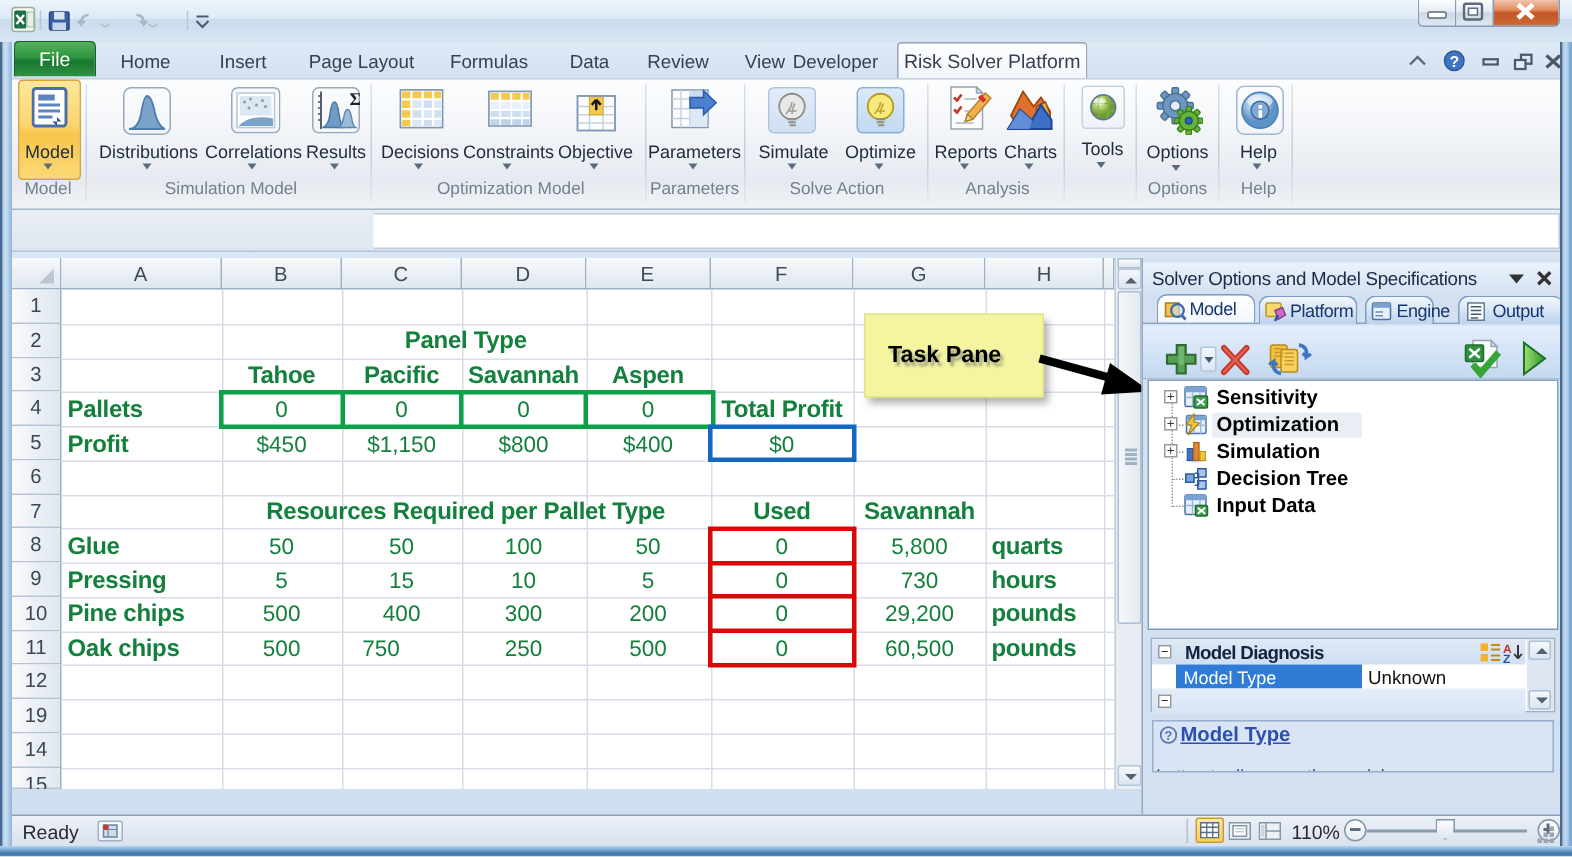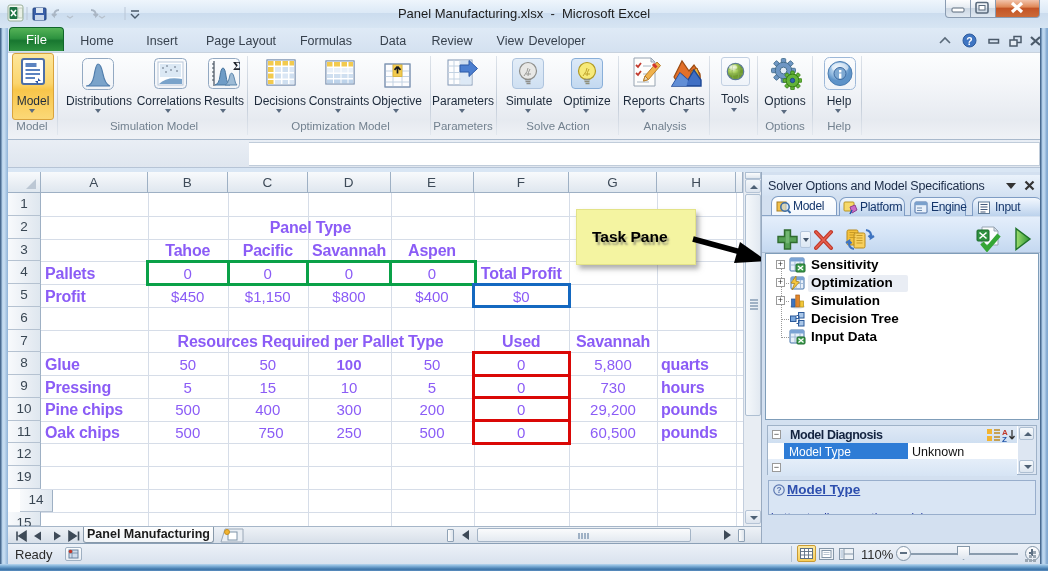--- a/index.html
+++ b/index.html
@@ -42,21 +42,21 @@
   #fxbar { left:8px; top:140px; width:1033px; height:28px; background:linear-gradient(180deg,#e9eef5,#dfe6ef); border-bottom:1px solid #b6c4d6;}
   #namebox { position:absolute; left:1px; top:2px; width:114px; height:24px; background:#fff; border:1px solid #b2c0d2; }
   #fxcapsule { position:absolute; left:119px; top:2px; width:130px; height:24px; background:linear-gradient(180deg,#f0f4f9,#dfe6ee); border:1px solid #c0ccda; border-radius:12px 0 0 12px; }
   #fxinput { position:absolute; left:241px; top:2px; width:791px; height:24px; background:#fff; border:1px solid #c0ccda; border-left:none;}
   
   #sheet { left:8px; top:172px; width:735px; height:354px; background:#fff; overflow:hidden; }
   .colhdr { position:absolute; top:0; height:21px; background:linear-gradient(180deg,#f8fafc 0%,#e9eef4 60%,#dfe7ef 100%);
      border-right:1px solid #9eb0c4; border-bottom:1px solid #9eb0c4; color:#3e4b59; font-size:13.5px; text-align:center; line-height:21px;}
   .rowhdr { position:absolute; left:0; width:33px; background:linear-gradient(90deg,#f8fafc 0%,#e9eef4 60%,#dfe7ef 100%);
      border-right:1px solid #9eb0c4; border-bottom:1px solid #b5c2d1; color:#3a4754; font-size:13.5px; text-align:center; }
-  .cell { position:absolute; font-size:15px; color:#8b5cf6; white-space:nowrap; }
+  .cell { position:absolute; font-size:15px; color:#15803d; white-space:nowrap; }
   .b { font-weight:bold; font-size:16px; letter-spacing:-0.2px; }
   
   #vscroll { left:743px; top:172px; width:18px; height:354px; background:#e8edf3; border-left:1px solid #c3cedd;}
   #tabbar { left:8px; top:526px; width:753px; height:17px; background:linear-gradient(180deg,#eef2f7,#d7dfe9); border-top:1px solid #a6b6c8;}
   #statusbar { left:8px; top:543px; width:1033px; height:21px; background:linear-gradient(180deg,#ecf1f8,#d9e2ee); border-top:1px solid #8ba0b6; }
   #botborder { left:0; top:564px; width:1048px; height:7px; background:linear-gradient(180deg,#b9d6ee 0%,#7fb0d8 30%,#3d74a8 75%,#5e8fc0 100%); }
   
   #pane { left:761px; top:172px; width:280px; height:371px; background:#d3e0f0; border-left:1px solid #98aac0; }
   .ptab { position:absolute; top:0; height:19px; border:1px solid #7e9cc4; border-bottom:none; border-radius:7px 7px 0 0;
      background:linear-gradient(180deg,#f2f7fd 0%,#d7e5f6 50%,#bcd2ec 100%); color:#15366b; font-size:12px; letter-spacing:-0.3px; }
@@ -80,21 +80,20 @@
     <rect x="29" y="4" width="7" height="5" fill="#dce6f2"></rect>
     <rect x="28" y="11" width="9" height="5" fill="#c8d6ea"></rect>
     <path d="M52 6 q-5 0 -5 6 l-2 -2 m2 2 l2.5 -2" stroke="#aab6c4" stroke-width="1.8" fill="none"></path>
     <path d="M57 11 l3 3" stroke="#aab6c4" stroke-width="0"></path>
     <path d="M60 12 l3 2 l3 -2" fill="none" stroke="#b6c0cc" stroke-width="1.2"></path>
     <path d="M84 6 q5 0 5 6 l2 -2 m-2 2 l-2.5 -2" stroke="#aab6c4" stroke-width="1.8" fill="none"></path>
     <path d="M92 12 l3 2 l3 -2" fill="none" stroke="#b6c0cc" stroke-width="1.2"></path>
     <line x1="118" y1="3" x2="118" y2="16" stroke="#b9c6d6"></line>
     <path d="M124 7 h8 M124 10 l4 4 l4 -4" fill="none" stroke="#4a5a6a" stroke-width="1.4"></path>
   </svg>
-  <div id="titletext" class="abs">Panel Manufacturing.xlsx &nbsp;-&nbsp; Microsoft Excel</div>
   <div class="winbtns abs">
     <div class="wbtn min"><svg width="24" height="16">
           <rect x="6" y="8" width="12" height="4" rx="1" fill="#fff" stroke="#5b6b7d"></rect>
         </svg></div>
     <div class="wbtn max"><svg width="23" height="16">
           <rect x="5" y="2.5" width="12" height="10.5" rx="1.5" fill="none" stroke="#5b6b7d" stroke-width="1.6"></rect>
           <rect x="8" y="5.5" width="6" height="4.5" fill="#fff" stroke="#5b6b7d"></rect>
         </svg></div>
     <div class="wbtn cls"><svg width="42" height="16">
           <path d="M16 3 L26 12 M26 3 L16 12" stroke="#fff" stroke-width="3.2"></path>
@@ -103,20 +102,21 @@
   <div id="tabrow" class="abs">
     <div id="filetab">File</div>
     <div class="rtab" style="left:89px">Home</div>
     <div class="rtab" style="left:154px">Insert</div>
     <div class="rtab" style="left:233px">Page Layout</div>
     <div class="rtab" style="left:318px">Formulas</div>
     <div class="rtab" style="left:385px">Data</div>
     <div class="rtab" style="left:444px">Review</div>
     <div class="rtab" style="left:502px">View</div>
     <div class="rtab" style="left:549px">Developer</div>
+    <div id="activetab">Risk Solver Platform</div>
     <svg class="abs" style="left:922px;top:5px" width="115" height="15" viewBox="0 0 115 15">
       <path d="M10 10 l5 -5 l5 5" fill="none" stroke="#5a6a7a" stroke-width="1.6"></path>
       <circle cx="39.5" cy="7.5" r="6.5" fill="#3f75c2" stroke="#2c5a9c"></circle>
       <text x="39.5" y="11.5" font-size="10.5" font-weight="bold" fill="#fff" text-anchor="middle">?</text>
       <rect x="59" y="6.5" width="9.5" height="3.5" fill="none" stroke="#4b5a6a" stroke-width="1.5"></rect>
       <rect x="84" y="3.5" width="7" height="6" fill="none" stroke="#4b5a6a" stroke-width="1.5"></rect>
       <rect x="80" y="7" width="7" height="6" fill="#e6edf5" stroke="#4b5a6a" stroke-width="1.5"></rect>
       <path d="M101 4 l9 8 M110 4 l-9 8" stroke="#4b5a6a" stroke-width="2.2"></path>
     </svg>
   </div>
@@ -412,21 +412,21 @@
   <div class="rowhdr" style="top:89.25px;height:22.75px;line-height:22.5px;">4</div>
   <div class="rowhdr" style="top:112.00px;height:22.75px;line-height:22.5px;">5</div>
   <div class="rowhdr" style="top:134.75px;height:22.75px;line-height:22.5px;">6</div>
   <div class="rowhdr" style="top:157.50px;height:22.75px;line-height:22.5px;">7</div>
   <div class="rowhdr" style="top:180.25px;height:22.75px;line-height:22.5px;">8</div>
   <div class="rowhdr" style="top:203.00px;height:22.75px;line-height:22.5px;">9</div>
   <div class="rowhdr" style="top:225.75px;height:22.75px;line-height:22.5px;">10</div>
   <div class="rowhdr" style="top:248.50px;height:22.75px;line-height:22.5px;">11</div>
   <div class="rowhdr" style="top:271.25px;height:22.75px;line-height:22.5px;">12</div>
   <div class="rowhdr" style="top:294.00px;height:22.75px;line-height:22.5px;">19</div>
-  <div class="rowhdr" style="top:316.75px;height:22.75px;line-height:22.5px;margin-left:12px;">14</div>
+  <div class="rowhdr" style="top:316.75px;height:22.75px;line-height:22.5px;">14</div>
   <div class="rowhdr" style="top:339.50px;height:14.50px;line-height:22.5px;">15</div>
   <div class="abs" style="left:139.5px;top:21px;width:1px;height:333px;background:#d6dde8;"></div>
   <div class="abs" style="left:220.0px;top:21px;width:1px;height:333px;background:#d6dde8;"></div>
   <div class="abs" style="left:299.5px;top:21px;width:1px;height:333px;background:#d6dde8;"></div>
   <div class="abs" style="left:382.5px;top:21px;width:1px;height:333px;background:#d6dde8;"></div>
   <div class="abs" style="left:465.5px;top:21px;width:1px;height:333px;background:#d6dde8;"></div>
   <div class="abs" style="left:561.0px;top:21px;width:1px;height:333px;background:#d6dde8;"></div>
   <div class="abs" style="left:649.0px;top:21px;width:1px;height:333px;background:#d6dde8;"></div>
   <div class="abs" style="left:728.0px;top:21px;width:1px;height:333px;background:#d6dde8;"></div>
 
@@ -460,21 +460,21 @@
   <div class="cell" style="left:259.75px;top:115.50px;transform:translateX(-50%);">$1,150</div>
   <div class="cell" style="left:341px;top:115.50px;transform:translateX(-50%);">$800</div>
   <div class="cell" style="left:424px;top:115.50px;transform:translateX(-50%);">$400</div>
   <div class="cell" style="left:513.25px;top:115.50px;transform:translateX(-50%);">$0</div>
   <div class="cell b" style="left:302.5px;top:161.00px;transform:translateX(-50%);">Resources Required per Pallet Type</div>
   <div class="cell b" style="left:513.25px;top:161.00px;transform:translateX(-50%);">Used</div>
   <div class="cell b" style="left:605px;top:161.00px;transform:translateX(-50%);">Savannah</div>
   <div class="cell b" style="left:37px;top:183.75px;">Glue</div>
   <div class="cell" style="left:179.75px;top:183.75px;transform:translateX(-50%);">50</div>
   <div class="cell" style="left:259.75px;top:183.75px;transform:translateX(-50%);">50</div>
-  <div class="cell" style="left:341px;top:183.75px;transform:translateX(-50%);font-weight:bold;">100</div>
+  <div class="cell" style="left:341px;top:183.75px;transform:translateX(-50%);">100</div>
   <div class="cell" style="left:424px;top:183.75px;transform:translateX(-50%);">50</div>
   <div class="cell" style="left:513.25px;top:183.75px;transform:translateX(-50%);">0</div>
   <div class="cell" style="left:605px;top:183.75px;transform:translateX(-50%);">5,800</div>
   <div class="cell b" style="left:653px;top:183.75px;">quarts</div>
   <div class="cell b" style="left:37px;top:206.50px;">Pressing</div>
   <div class="cell" style="left:179.75px;top:206.50px;transform:translateX(-50%);">5</div>
   <div class="cell" style="left:259.75px;top:206.50px;transform:translateX(-50%);">15</div>
   <div class="cell" style="left:341px;top:206.50px;transform:translateX(-50%);">10</div>
   <div class="cell" style="left:424px;top:206.50px;transform:translateX(-50%);">5</div>
   <div class="cell" style="left:513.25px;top:206.50px;transform:translateX(-50%);">0</div>
@@ -483,21 +483,21 @@
   <div class="cell b" style="left:37px;top:229.25px;">Pine chips</div>
   <div class="cell" style="left:179.75px;top:229.25px;transform:translateX(-50%);">500</div>
   <div class="cell" style="left:259.75px;top:229.25px;transform:translateX(-50%);">400</div>
   <div class="cell" style="left:341px;top:229.25px;transform:translateX(-50%);">300</div>
   <div class="cell" style="left:424px;top:229.25px;transform:translateX(-50%);">200</div>
   <div class="cell" style="left:513.25px;top:229.25px;transform:translateX(-50%);">0</div>
   <div class="cell" style="left:605px;top:229.25px;transform:translateX(-50%);">29,200</div>
   <div class="cell b" style="left:653px;top:229.25px;">pounds</div>
   <div class="cell b" style="left:37px;top:252.00px;">Oak chips</div>
   <div class="cell" style="left:179.75px;top:252.00px;transform:translateX(-50%);">500</div>
-  <div class="cell" style="left:263px;top:252.00px;transform:translateX(-50%);">750</div>
+  <div class="cell" style="left:246px;top:252.00px;transform:translateX(-50%);">750</div>
   <div class="cell" style="left:341px;top:252.00px;transform:translateX(-50%);">250</div>
   <div class="cell" style="left:424px;top:252.00px;transform:translateX(-50%);">500</div>
   <div class="cell" style="left:513.25px;top:252.00px;transform:translateX(-50%);">0</div>
   <div class="cell" style="left:605px;top:252.00px;transform:translateX(-50%);">60,500</div>
   <div class="cell b" style="left:653px;top:252.00px;">pounds</div>
   <div class="abs" style="left:138px;top:87.75px;width:330.5px;height:25.75px;border:3px solid #0aa148;"></div>
   <div class="abs" style="left:218.5px;top:89.25px;width:3px;height:22.75px;background:#0aa148;"></div>
   <div class="abs" style="left:298.0px;top:89.25px;width:3px;height:22.75px;background:#0aa148;"></div>
   <div class="abs" style="left:381.0px;top:89.25px;width:3px;height:22.75px;background:#0aa148;"></div>
   <div class="abs" style="left:464px;top:110.5px;width:98.5px;height:25.75px;border:3px solid #1468c0;"></div>
@@ -545,34 +545,34 @@
       <span style="position:absolute;left:21px;top:2px">Model</span>
     </div>
     <div class="ptab" style="left:77px;width:66px;top:25px;">
       <svg style="position:absolute;left:3px;top:2.5px" width="15" height="14" viewBox="0 0 15 14">
         <rect x="1" y="1" width="10" height="9" rx="1" fill="#f6d96a" stroke="#b99627"></rect>
         <path d="M7 6 l5 -2 l2 5 l-5 3 z" fill="#c86cc8" stroke="#8d3f8d"></path>
         <path d="M9 9 l-2 4" stroke="#2255aa" stroke-width="1.6"></path>
       </svg>
       <span style="position:absolute;left:20px;top:2px">Platform</span>
     </div>
-    <div class="ptab" style="left:148px;width:56px;top:25px;">
+    <div class="ptab" style="left:148px;width:46px;top:25px;">
       <svg style="position:absolute;left:3px;top:2.5px" width="15" height="14" viewBox="0 0 15 14">
         <rect x="1" y="1" width="12" height="11" rx="1" fill="#e8f0fa" stroke="#4a6fa5"></rect>
         <rect x="1" y="1" width="12" height="3.2" fill="#7aa0cc"></rect>
         <path d="M3 7 h5 M3 9.5 h5" stroke="#6e8cb0" stroke-width="1"></path>
       </svg>
       <span style="position:absolute;left:20px;top:2px">Engine</span>
     </div>
     <div class="ptab" style="left:210px;width:70px;top:25px;border-right:none;">
       <svg style="position:absolute;left:4px;top:2.5px" width="15" height="14" viewBox="0 0 15 14">
         <rect x="1.5" y="1" width="11" height="11.5" fill="#fdfdfd" stroke="#5f7a96"></rect>
         <path d="M3.5 3.5 h7 M3.5 6 h7 M3.5 8.5 h7 M3.5 11 h5" stroke="#42597a" stroke-width="1.1"></path>
       </svg>
-      <span style="position:absolute;left:22px;top:2px">Input</span>
+      <span style="position:absolute;left:22px;top:2px">Output</span>
     </div>
 
     <div class="abs" style="left:0;top:45px;width:280px;height:36px;background:linear-gradient(180deg,#e4eefb 0%,#d3e3f6 55%,#c4d8f0 100%);border-bottom:1px solid #aabdd4;"></div>
     <svg class="abs" style="left:14px;top:56px" width="23" height="23" viewBox="0 0 23 23">
       <path d="M8.5 2 h6 v6.5 h6.5 v6 h-6.5 v6.5 h-6 v-6.5 h-6.5 v-6 h6.5 z" fill="#56a056" stroke="#2f6b2f" stroke-width="1.4"></path>
       <path d="M9.8 3.2 h3.4 v12 h-3.4 z" fill="#7fbf7f" opacity=".7"></path>
     </svg>
     <div class="abs" style="left:38px;top:59px;width:11px;height:17px;background:linear-gradient(180deg,#f2f7fc,#dce7f3);border:1px solid #b4c6dc;border-radius:2px;">
       <div style="position:absolute;left:1.5px;top:6px;width:0;height:0;border-left:3.5px solid transparent;border-right:3.5px solid transparent;border-top:4px solid #44566c;"></div>
     </div>
@@ -683,43 +683,20 @@
 
     <div class="abs" style="left:6px;top:308px;width:268px;height:35px;background:#d9e5f4;border:1px solid #98aecc;overflow:hidden;">
       <svg style="position:absolute;left:4px;top:3px" width="12" height="12">
           <circle cx="6" cy="6" r="5.2" fill="none" stroke="#5b76b0" stroke-width="1.2"></circle>
           <text x="6" y="9" font-size="8.5" font-weight="bold" fill="#5b76b0" text-anchor="middle">?</text>
         </svg>
       <div style="position:absolute;left:18px;top:1px;font-size:13.5px;font-weight:bold;color:#2e4fae;text-decoration:underline;">Model Type</div>
       <div style="position:absolute;left:2px;top:28.5px;font-size:11.8px;color:#2336a0;white-space:nowrap;">button to diagnose the model</div>
     </div>
   </div>
-  <div id="tabbar" class="abs">
-    <svg class="abs" style="left:6px;top:3px" width="70" height="12" viewBox="0 0 70 12">
-      <g fill="#3e4a58">
-          <path d="M3 1.5 v9 M12 1.5 l-7 4.5 l7 4.5 z" stroke="#3e4a58" stroke-width="1.6" fill="#3e4a58"></path>
-      <path d="M27 1.5 l-7 4.5 l7 4.5 z"></path>
-      <path d="M40 1.5 l7 4.5 l-7 4.5 z"></path>
-      <path d="M55 1.5 l7 4.5 l-7 4.5 z M64.5 1.5 v9" stroke="#3e4a58" stroke-width="1.6"></path>
-        </g>
-    </svg>
-    <div class="abs" style="left:75px;top:0;width:131px;height:16px;background:linear-gradient(180deg,#fefefe,#f2f5f8);border:1px solid #8899aa;border-top:none;border-radius:0 0 3px 3px;text-align:center;font-size:12.5px;font-weight:bold;color:#1b1b1b;line-height:15px;">Panel Manufacturing</div>
-    <svg class="abs" style="left:209px;top:1px" width="30" height="15" viewBox="0 0 30 15">
-      <path d="M4 14 L8 1 h18 v13 z" fill="#e9eef4" stroke="#9aa8b8"></path>
-      <rect x="11" y="4" width="9" height="8" fill="#fff" stroke="#7f93a8"></rect>
-      <circle cx="10" cy="4" r="2.5" fill="#f2b430" stroke="#c78f1f"></circle>
-    </svg>
-    <div class="abs" style="left:439px;top:2px;width:7px;height:13px;background:linear-gradient(90deg,#fdfdfd,#dde4ec);border:1px solid #8fa2b6;border-radius:1px;"></div>
-    <div class="abs" style="left:454px;top:3px;width:0;height:0;border-top:5px solid transparent;border-bottom:5px solid transparent;border-right:7px solid #3e4a58;"></div>
-    <div class="abs" style="left:469px;top:1px;width:214px;height:14px;background:linear-gradient(180deg,#fafbfc,#e4eaf1);border:1px solid #a4b4c6;border-radius:2px;">
-      <div style="position:absolute;left:103px;top:4px;width:1.6px;height:6px;background:#9fb1c5;box-shadow:3px 0 #9fb1c5,6px 0 #9fb1c5,-3px 0 #9fb1c5;"></div>
-    </div>
-    <div class="abs" style="left:716px;top:3px;width:0;height:0;border-top:5px solid transparent;border-bottom:5px solid transparent;border-left:7px solid #3e4a58;"></div>
-    <div class="abs" style="left:730px;top:2px;width:7px;height:13px;background:linear-gradient(90deg,#fdfdfd,#dde4ec);border:1px solid #8fa2b6;border-radius:1px;"></div>
-  </div>
   <div id="statusbar" class="abs">
     <div class="abs" style="left:7px;top:3px;font-size:13px;color:#2b2b2b;">Ready</div>
     <div class="abs" style="left:57px;top:3px;width:17px;height:14px;background:linear-gradient(180deg,#fcfdfe,#e8edf3);border:1px solid #9fb0c2;border-radius:2px;">
       <svg width="15" height="12" style="position:absolute;left:0;top:0">
           <rect x="3" y="2" width="9" height="8" fill="#cfdcec" stroke="#6b84a0"></rect>
           <path d="M3 5 h9 M6 2 v8" stroke="#6b84a0" stroke-width=".8"></path>
           <circle cx="4.5" cy="3.5" r="1.8" fill="#c0392b"></circle>
         </svg>
     </div>
     <div class="abs" style="left:783px;top:2px;width:1px;height:16px;background:#b2c0d0;"></div>

